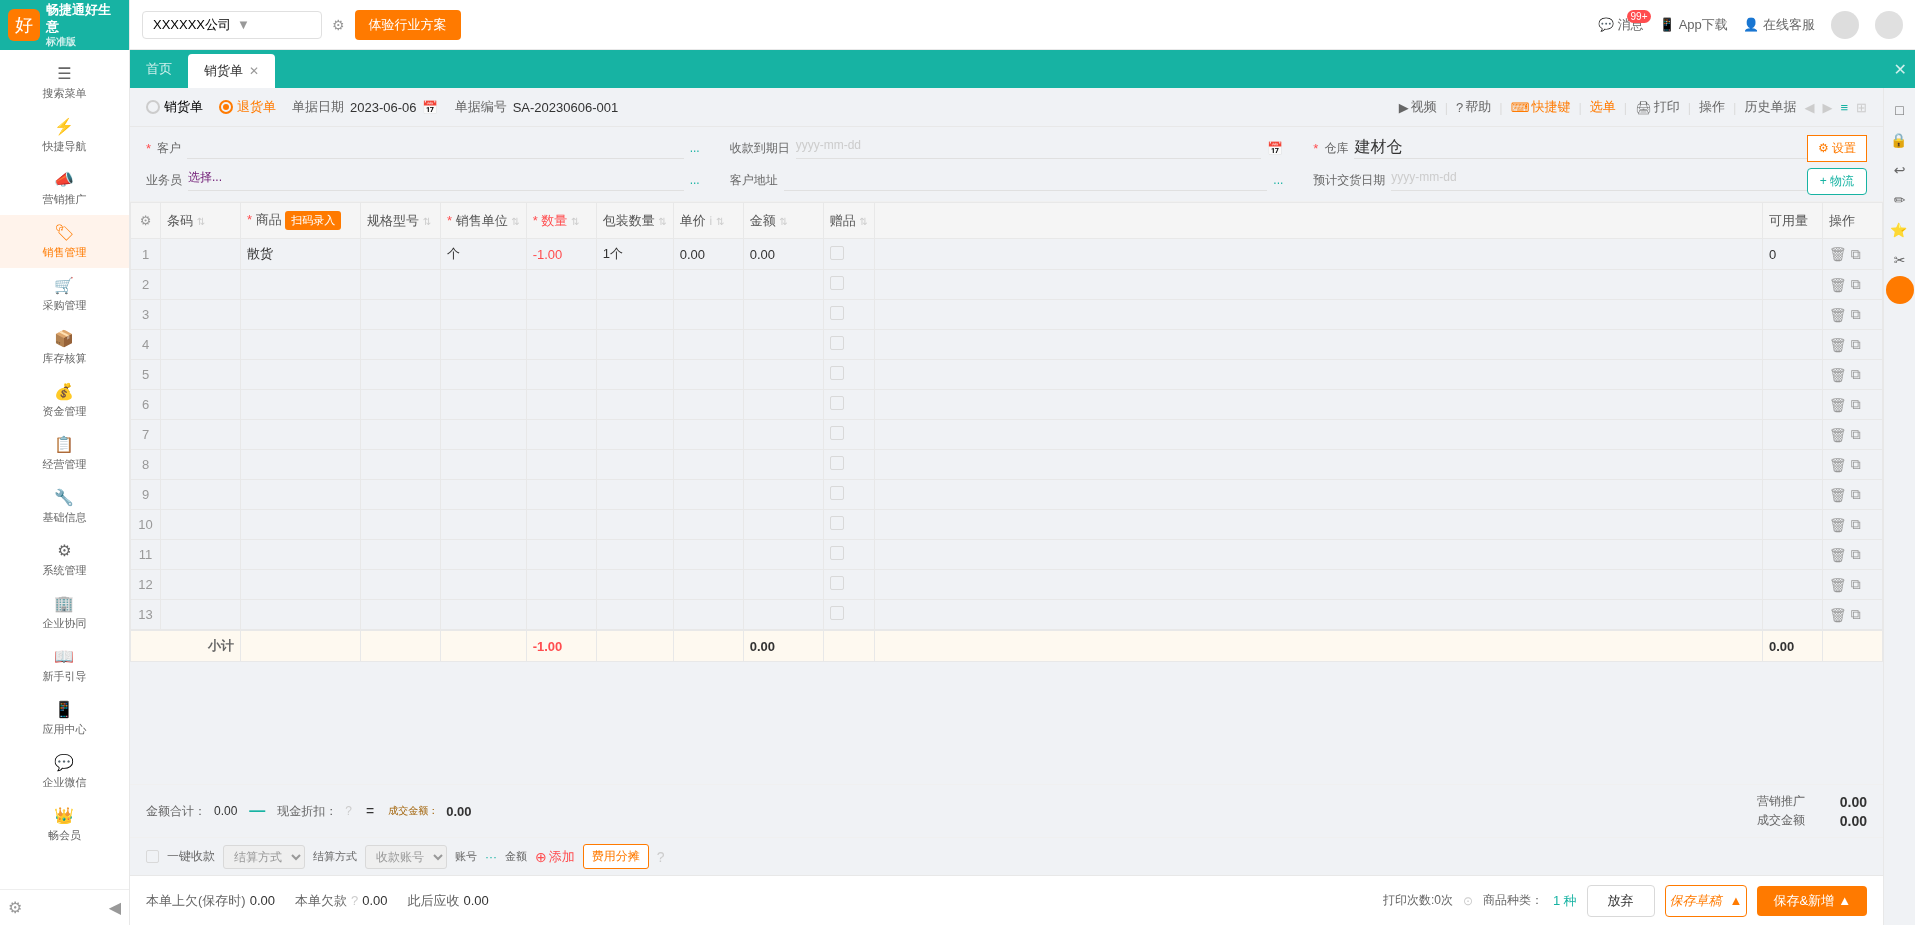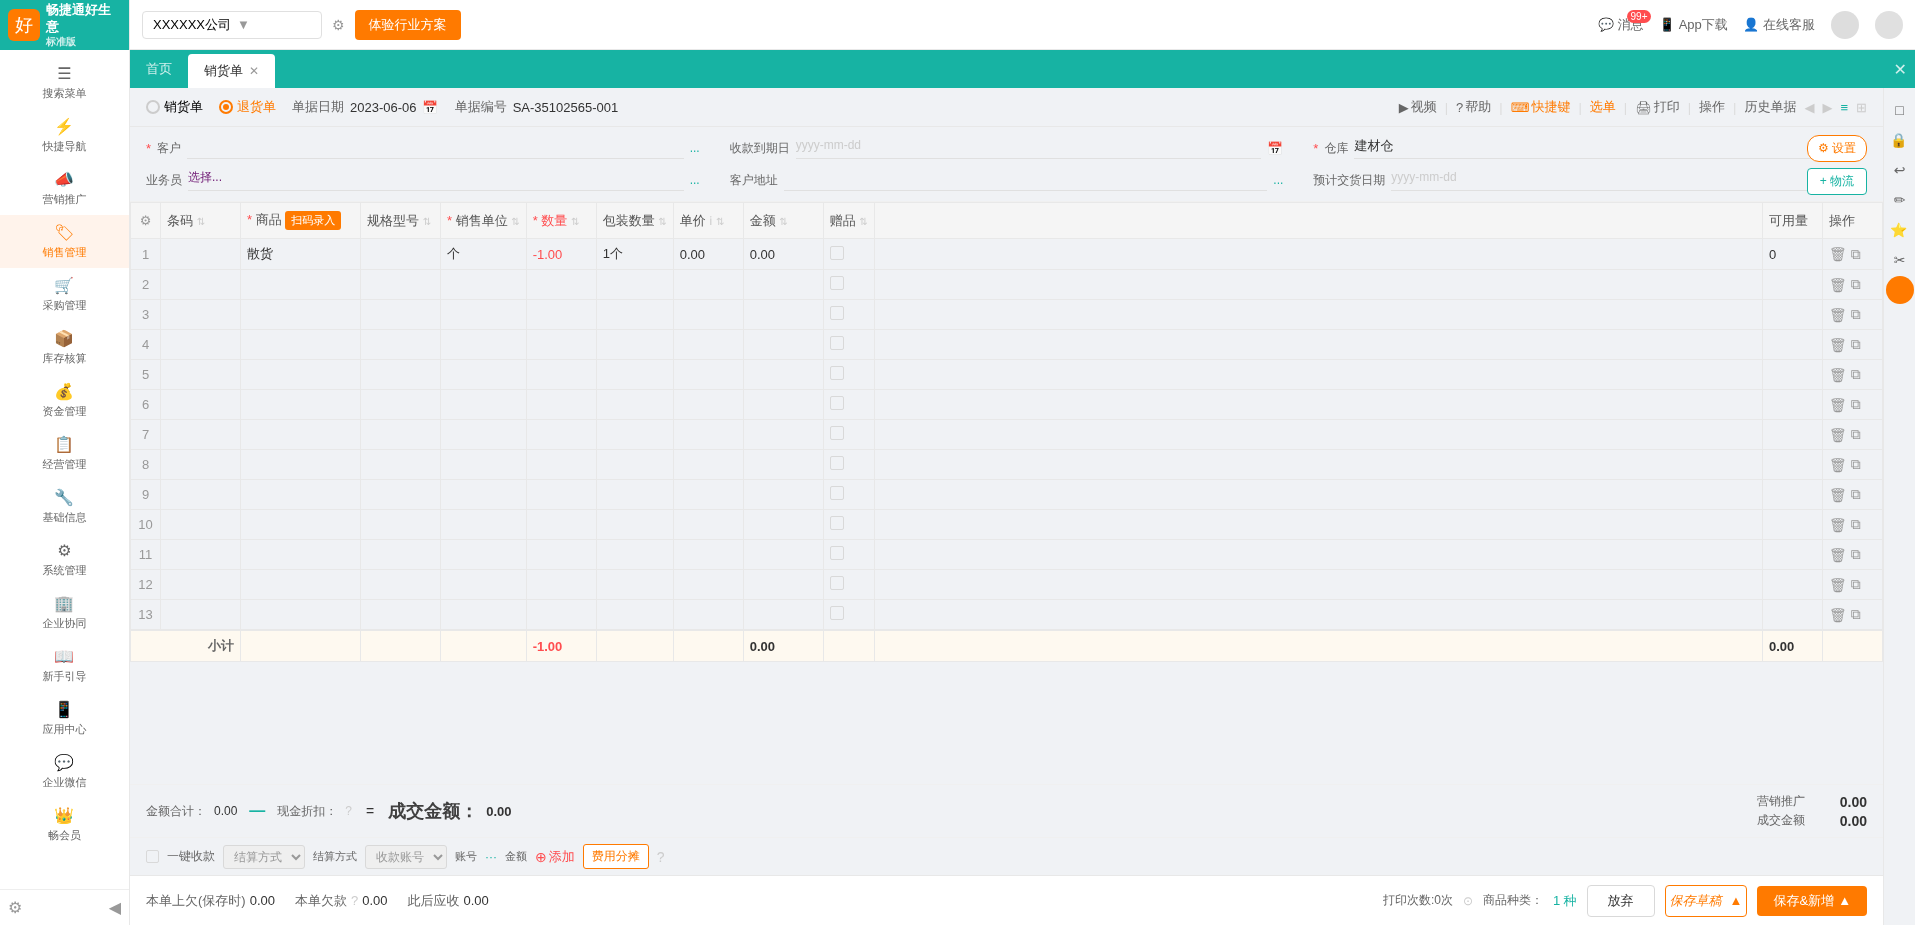--- a/index.html
+++ b/index.html
@@ -47,21 +47,21 @@
     .radio-circle { width: 14px; height: 14px; border-radius: 50%; border: 2px solid #ccc; display: flex; align-items: center; justify-content: center; }
     .radio-circle.checked { border-color: #ff7a00; }
     .radio-circle.checked::after { content: ''; width: 6px; height: 6px; border-radius: 50%; background: #ff7a00; }
     .form-field-inline { display: flex; align-items: center; gap: 6px; }
     .field-label { color: #666; font-size: 13px; white-space: nowrap; }
     .field-value { color: #333; font-size: 13px; }
     .header-actions { margin-left: auto; display: flex; gap: 8px; align-items: center; }
     .action-link { color: #666; font-size: 12px; cursor: pointer; display: flex; align-items: center; gap: 2px; }
     .action-divider { color: #ddd; }
     .form-calendar-icon { color: #999; cursor: pointer; }
-    .btn-setting { border: 1px solid #ff7a00; color: #ff7a00; background: #fff; border-radius: 12px; padding: 4px 10px; cursor: pointer; font-size: 12px; }
+    .btn-setting { border: 1px solid #ff7a00; color: #ff7a00; background: #fff; border-radius: 0; padding: 4px 10px; cursor: pointer; font-size: 12px; }
     .btn-logistics { border: 1px solid #17b3a3; color: #17b3a3; background: #fff; border-radius: 4px; padding: 4px 10px; cursor: pointer; font-size: 12px; }
 
     
     .table-container { flex: 1; overflow: auto; position: relative; }
     table { width: 100%; border-collapse: collapse; font-size: 12px; }
     thead tr { background: #f5f5f5; }
     th { padding: 8px 6px; text-align: left; border: 1px solid #e8e8e8; color: #555; font-weight: normal; white-space: nowrap; }
     td { padding: 6px; border: 1px solid #e8e8e8; color: #333; }
     .subtotal-row td { background: #fef9f0; font-weight: bold; border-top: 2px solid #e8e8e8; }
     .col-num { width: 30px; text-align: center; color: #999; }
@@ -234,21 +234,21 @@
             <span style="color:#ff7a00;">退货单</span>
           </label>
         </div>
         <div class="form-field-inline">
           <span class="field-label">单据日期</span>
           <span class="field-value">2023-06-06</span>
           <span class="form-calendar-icon">📅</span>
         </div>
         <div class="form-field-inline">
           <span class="field-label">单据编号</span>
-          <span class="field-value">SA-35102565-001</span>
+          <span class="field-value">SA-20230606-001</span>
         </div>
         <div class="header-actions">
           <span class="action-link">
             <span>▶</span>
             <span>视频</span>
           </span>
           <span class="action-divider">|</span>
           <span class="action-link">
             <span>?</span>
             <span>帮助</span>
@@ -295,21 +295,21 @@
             <span style="color:#666;font-size:12px;">收款到期日</span>
             <div style="flex:1;border-bottom:1px solid #e0e0e0;min-height:22px;">
               <span style="color:#ccc;font-size:12px;">yyyy-mm-dd</span>
             </div>
             <span style="color:#999;cursor:pointer;">📅</span>
           </div>
           <div style="display:flex;align-items:center;gap:6px;">
             <span style="color:#ff4d4f;">*</span>
             <span style="color:#666;font-size:12px;">仓库</span>
             <div style="flex:1;border-bottom:1px solid #e0e0e0;min-height:22px;">
-              <span style="font-size:13px;color:#333;">建材仓</span>
+              <span style="font-size:16px;color:#333;">建材仓</span>
             </div>
             <span style="color:#17b3a3;cursor:pointer;font-size:12px;">...</span>
           </div>
 
           <div style="display:flex;align-items:center;gap:6px;">
             <span style="color:#666;font-size:12px;">业务员</span>
             <div style="flex:1;border-bottom:1px solid #e0e0e0;min-height:22px;">
               <span style="color:#701a75;font-size:12px;">选择...</span>
             </div>
             <span style="color:#17b3a3;cursor:pointer;font-size:12px;">...</span>
@@ -671,21 +671,21 @@
         </table>
       </div>
 
       <div style="padding:8px 16px;border-top:1px solid #f0f0f0;display:flex;align-items:center;gap:8px;position:relative;">
         <span style="color:#666;font-size:12px;">金额合计：</span>
         <span style="color:#333;font-size:12px;">0.00</span>
         <span style="color:#17b3a3;font-size:16px;font-weight:bold;margin:0 4px;">—</span>
         <span style="color:#666;font-size:12px;">现金折扣：</span>
         <span style="color:#ccc;font-size:12px;cursor:pointer;">?</span>
         <span style="color:#333;font-size:14px;margin:0 6px;">=</span>
-        <span style="color:#404040;font-size:18px;font-weight:bold;">成交金额：</span>
+        <span style="color:#a16207;font-size:10px;">成交金额：</span>
         <span style="color:#333;font-size:13px;font-weight:bold;">0.00</span>
 
         <div style="margin-left:auto;display:flex;flex-direction:column;align-items:flex-end;gap:2px;">
           <div style="display:flex;gap:12px;align-items:center;">
             <span style="color:#666;font-size:12px;">营销推广</span>
             <span style="color:#333;font-size:14px;font-weight:bold;min-width:50px;text-align:right;">0.00</span>
           </div>
           <div style="display:flex;gap:12px;align-items:center;">
             <span style="color:#666;font-size:12px;">成交金额</span>
             <span style="color:#333;font-size:14px;font-weight:bold;min-width:50px;text-align:right;">0.00</span>

